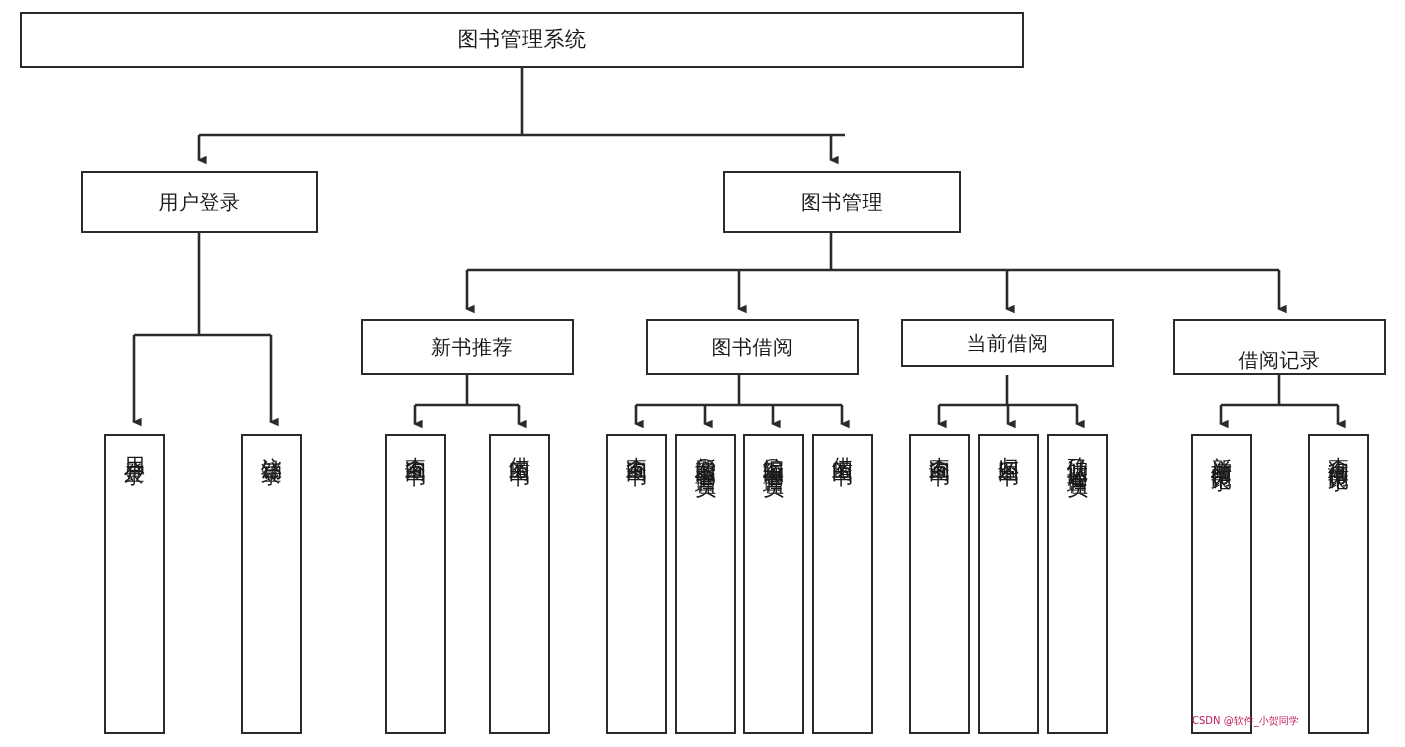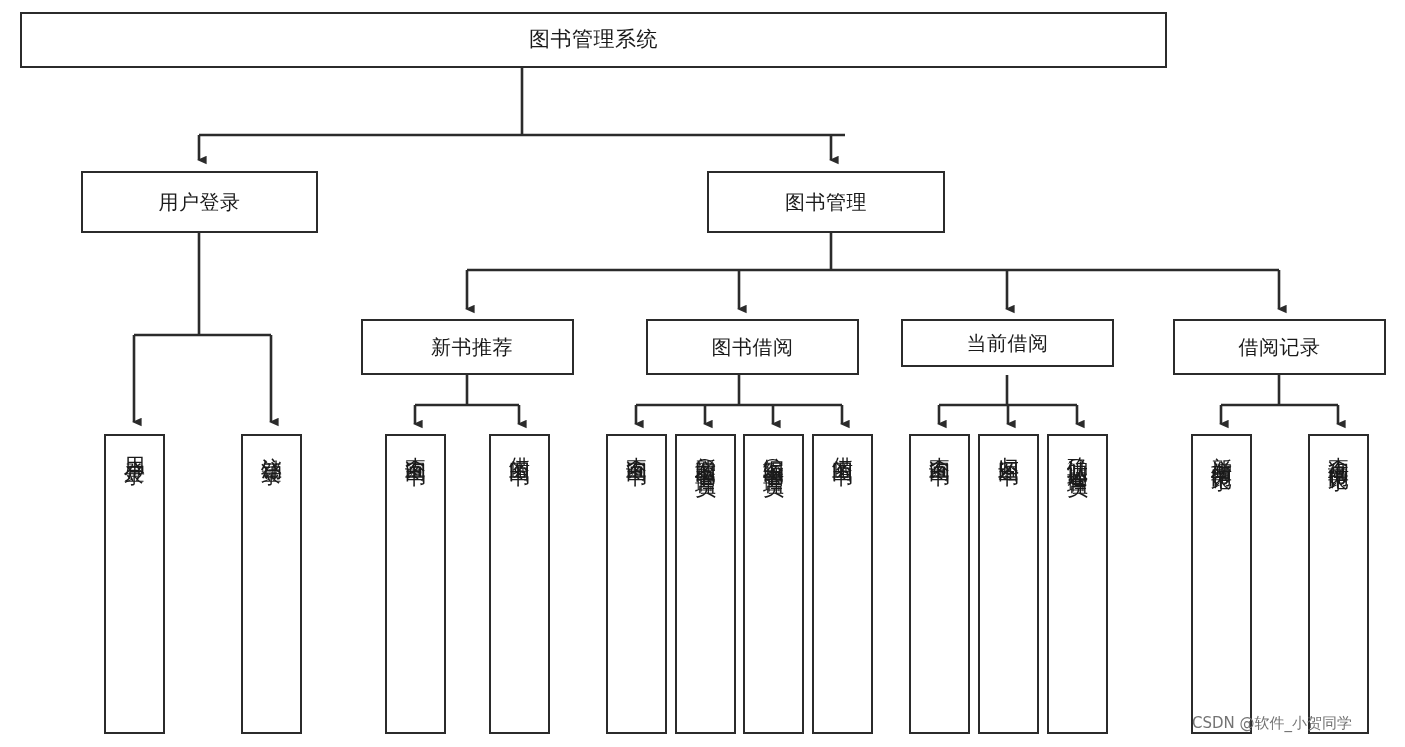--- a/index.html
+++ b/index.html
@@ -57,22 +57,22 @@
     text-orientation: upright;
     font-size: 21px;
     line-height: 1.05;
     letter-spacing: 3px;
     margin: 0 auto;
   }
   .watermark {
     position: absolute;
     left: 1192px;
     top: 714px;
-    font-size: 15px;
-    color: #737373;
+    font-size: 10px;
+    color: #be185d;
     white-space: nowrap;
     z-index: 6;
     font-family: "DejaVu Sans", "Liberation Sans", sans-serif;
   }
 </style>
 </head>
 <body>
 
 <div id="diagram-root">
 
@@ -120,41 +120,41 @@
       <path d="M 1008 405 L 1008 424" marker-end="url(#arrowhead)"></path>
       <path d="M 1077 405 L 1077 424" marker-end="url(#arrowhead)"></path>
 
       <path d="M 1279 375 L 1279 405"></path>
       <path d="M 1221 405 L 1338 405"></path>
       <path d="M 1221 405 L 1221 424" marker-end="url(#arrowhead)"></path>
       <path d="M 1338 405 L 1338 424" marker-end="url(#arrowhead)"></path>
     </g>
   </svg>
 
-  <div class="node horizontal title-node" style="left:20px; top:12px; width:1147px; height:56px;">
+  <div class="node horizontal title-node" style="left:20px; top:12px; width:1004px; height:56px;">
     <span class="node-label">图书管理系统</span>
   </div>
 
   <div class="node horizontal" style="left:81px; top:171px; width:237px; height:62px;">
     <span class="node-label">用户登录</span>
   </div>
-  <div class="node horizontal" style="left:707px; top:171px; width:238px; height:62px;">
+  <div class="node horizontal" style="left:723px; top:171px; width:238px; height:62px;">
     <span class="node-label">图书管理</span>
   </div>
 
   <div class="node horizontal" style="left:361px; top:319px; width:213px; height:56px;padding-left:9px;">
     <span class="node-label">新书推荐</span>
   </div>
   <div class="node horizontal" style="left:633px; top:319px; width:213px; height:56px;margin-left:13px;">
     <span class="node-label">图书借阅</span>
   </div>
   <div class="node horizontal" style="left:901px; top:319px; width:213px; height:48px;">
     <span class="node-label">当前借阅</span>
   </div>
-  <div class="node horizontal" style="left:1173px; top:319px; width:213px; height:56px;">
+  <div class="node horizontal" style="left:1173px; top:319px; width:213px; height:56px;align-items:flex-end;">
     <span class="node-label">借阅记录</span>
   </div>
 
   <div class="node vertical" style="left:104px; top:434px; width:61px; height:300px;">
     <span class="node-label">用户登录</span>
   </div>
   <div class="node vertical" style="left:241px; top:434px; width:61px; height:300px;">
     <span class="node-label">注销登录</span>
   </div>
 

